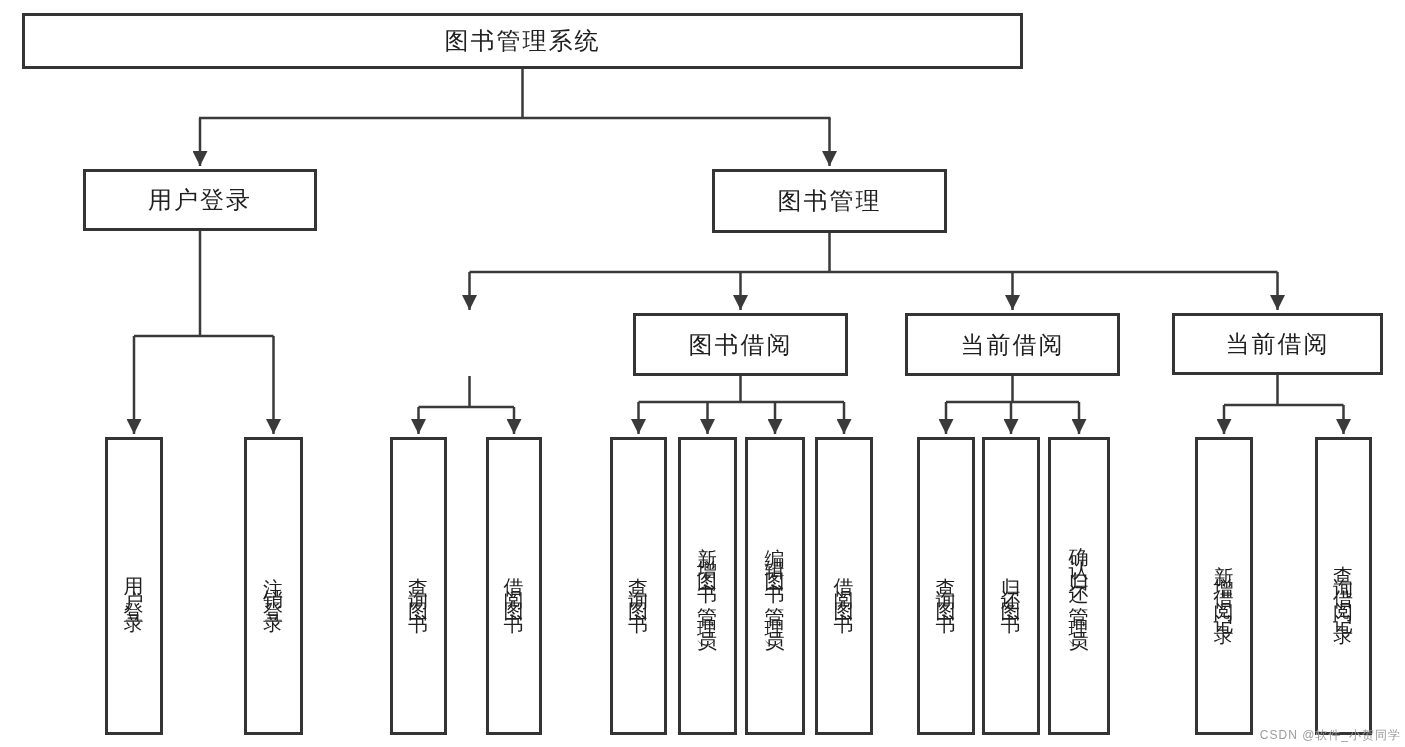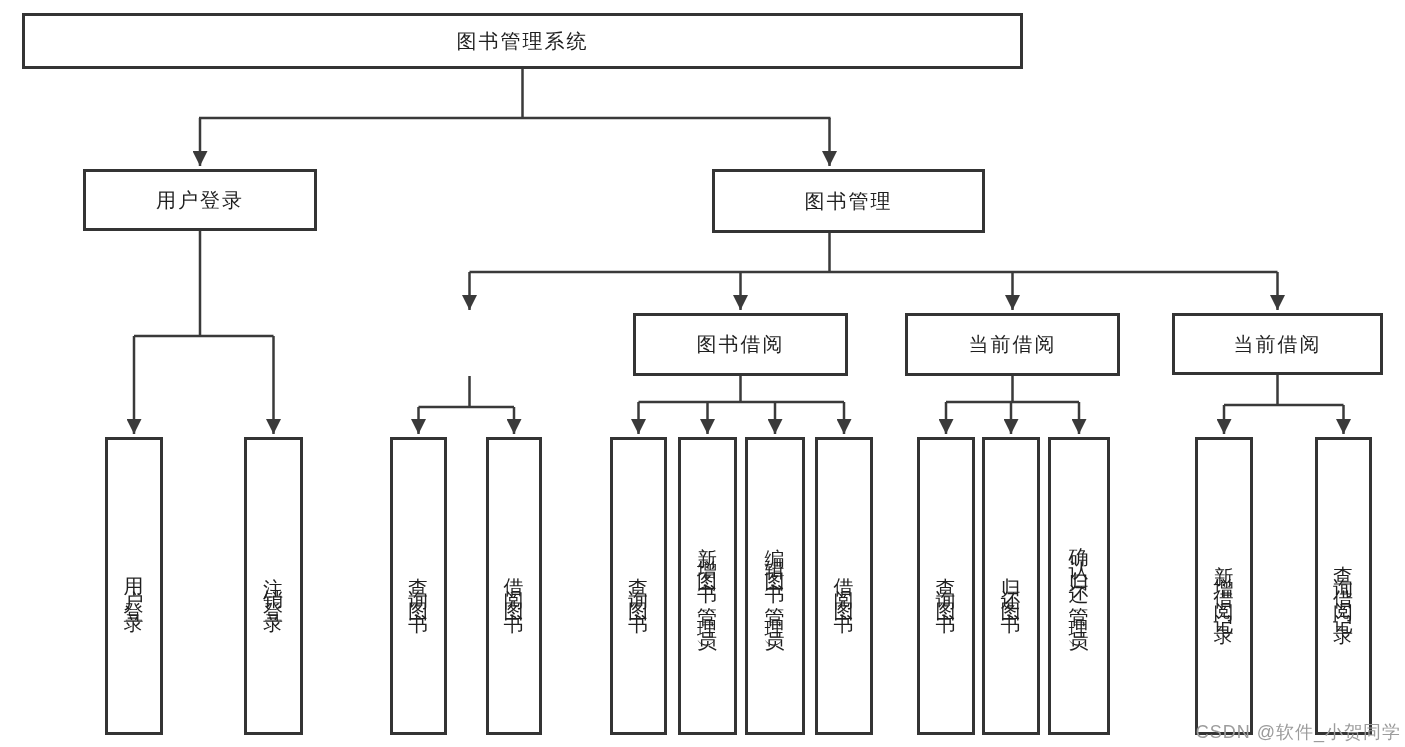--- a/index.html
+++ b/index.html
@@ -11,36 +11,36 @@
     box-sizing:border-box;
     border:3px solid #343434;
     background:#ffffff;
     display:flex;
     align-items:center;
     justify-content:center;
     z-index:2;
     color:#1f1f1f;
   }
   .box.h span{
-    font-size:20px;
+    font-size:24px;
     letter-spacing:2px;
     white-space:nowrap;
   }
   .box.v span{
     writing-mode:vertical-rl;
     text-orientation:mixed;
     font-size:20px;
     letter-spacing:12px;
     line-height:1;
   }
   #watermark{
     position:absolute;
     right:4px;
     bottom:3px;
-    font-size:18px;
+    font-size:12px;
     color:#9c9c9c;
     letter-spacing:1px;
     z-index:3;
     white-space:nowrap;
   }
 </style>
 </head>
 <body>
 
 <div id="stage">
@@ -83,21 +83,21 @@
     </g>
   </svg>
 
   <div class="box h" style="left:22px;top:13px;width:1001px;height:56px">
     <span>图书管理系统</span>
   </div>
 
   <div class="box h" style="left:83px;top:169px;width:234px;height:62px">
     <span>用户登录</span>
   </div>
-  <div class="box h" style="left:712px;top:169px;width:273px;height:64px">
+  <div class="box h" style="left:712px;top:169px;width:235px;height:64px">
     <span>图书管理</span>
   </div>
 
   <div class="box h" style="left:905px;top:313px;width:215px;height:63px">
     <span>当前借阅</span>
   </div>
   <div class="box h" style="left:633px;top:313px;width:215px;height:63px">
     <span>图书借阅</span>
   </div>
   <div class="box h" style="left:1172px;top:313px;width:211px;height:62px">

